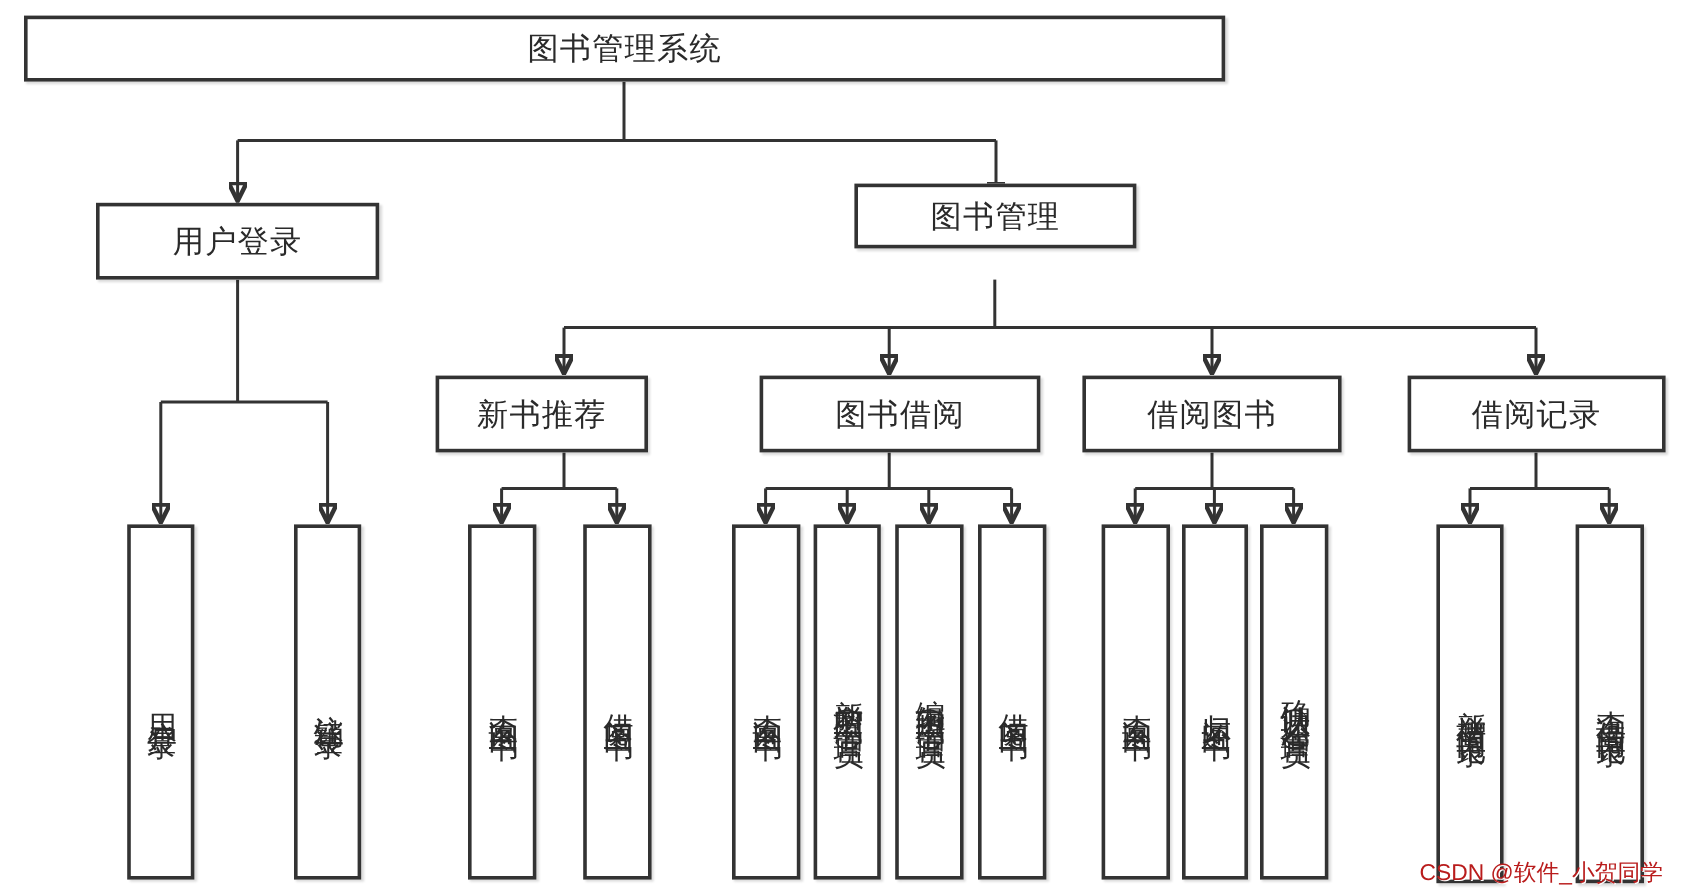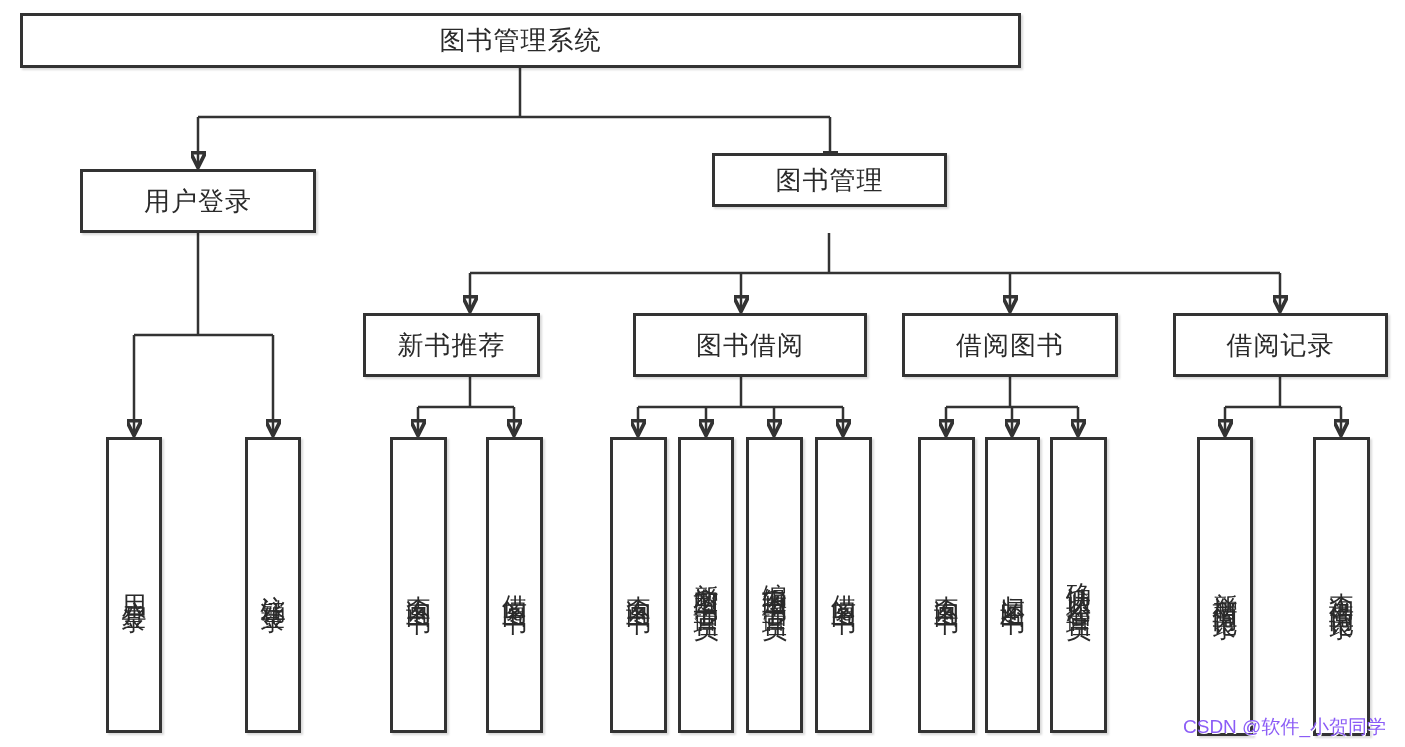--- a/index.html
+++ b/index.html
@@ -14,21 +14,21 @@
   }
   .hlabel{font-size:26px;letter-spacing:1px;white-space:nowrap;}
   .vlabel{
     writing-mode:vertical-rl;text-orientation:mixed;
     font-size:25px;letter-spacing:5px;line-height:1;white-space:nowrap;
   }
   #wires{position:absolute;left:0;top:0;pointer-events:none;}
   #wires path{stroke:#333333;stroke-width:2.5;fill:none;}
   #wires path.arrow{marker-end:url(#ah);}
   .watermark{
-    position:absolute;left:1183px;top:714px;font-size:19px;color:#8b5cf6;
+    position:absolute;left:1183px;top:714px;font-size:19px;color:#b91c1c;
     white-space:nowrap;text-shadow:1px 1px 0 #ffffff;
   }
 </style>
 </head>
 <body>
 
 <div id="canvas">
 
   <svg id="wires" width="1405" height="747" viewBox="0 0 1405 747">
     <defs>

